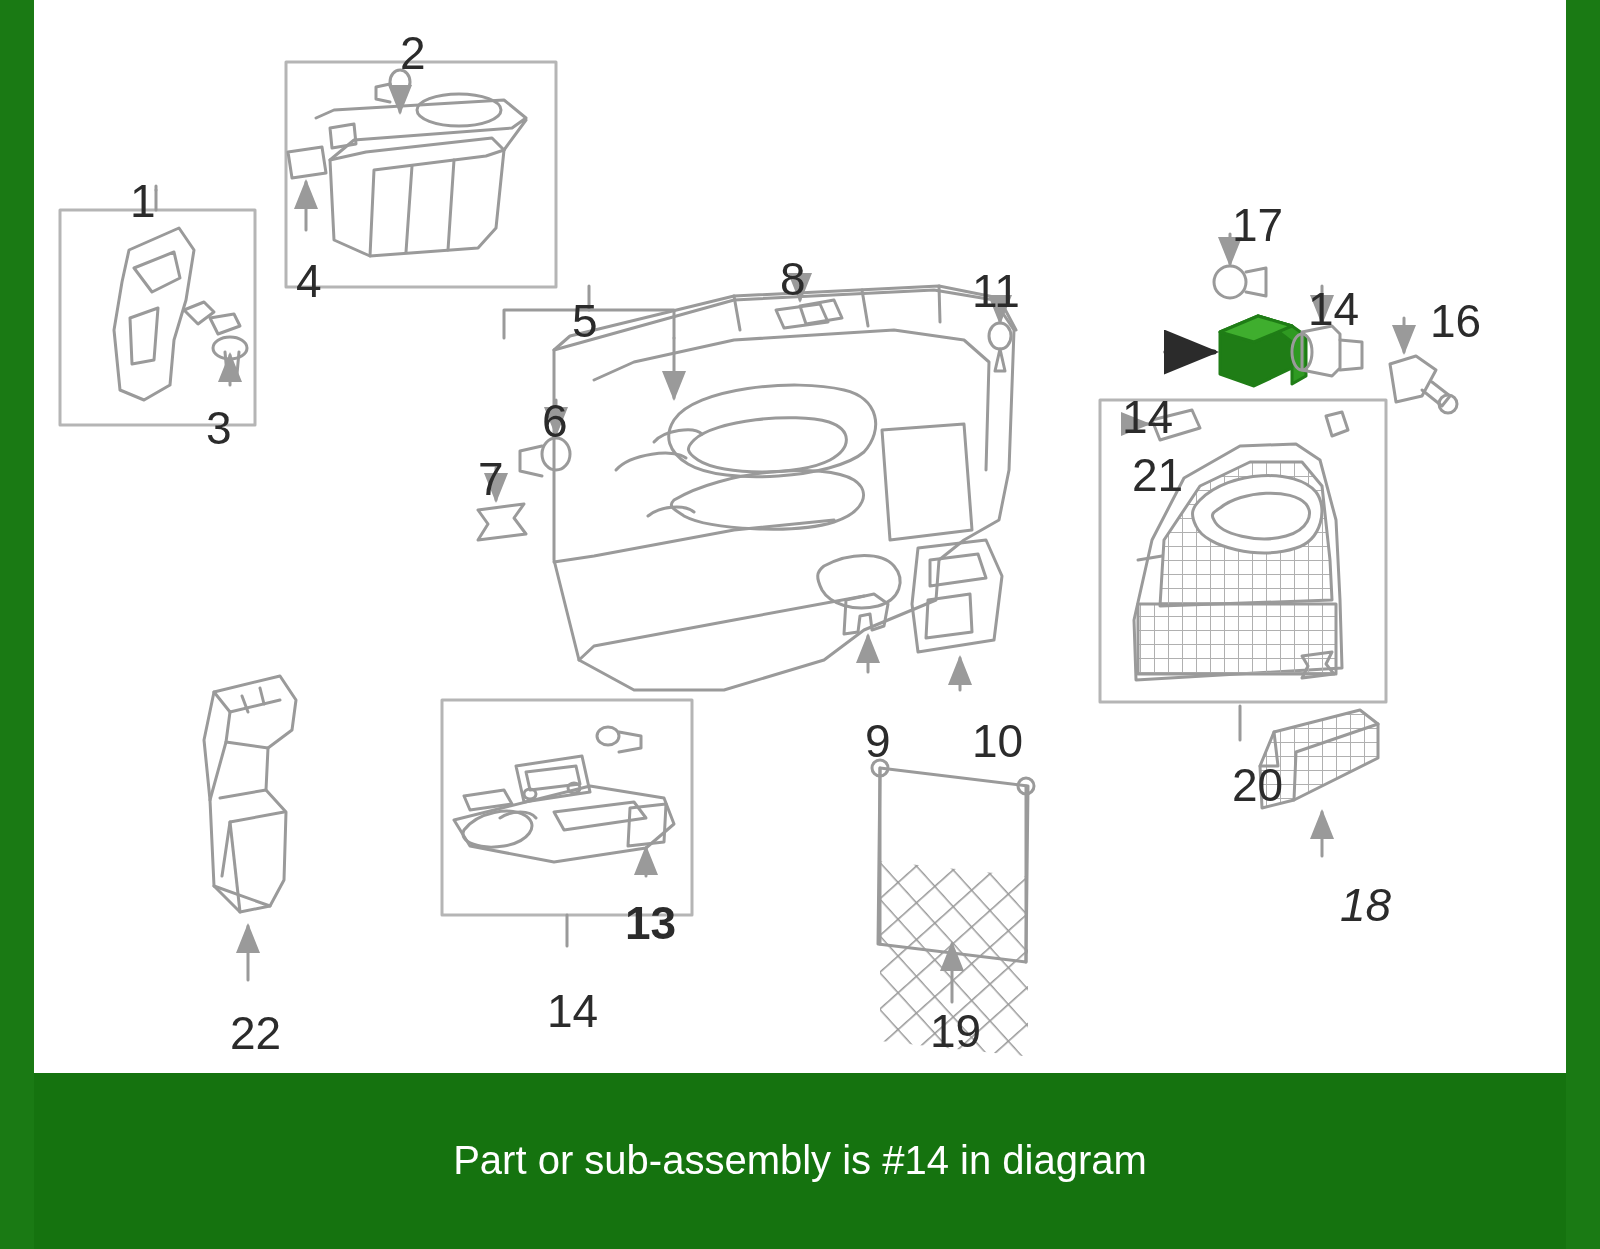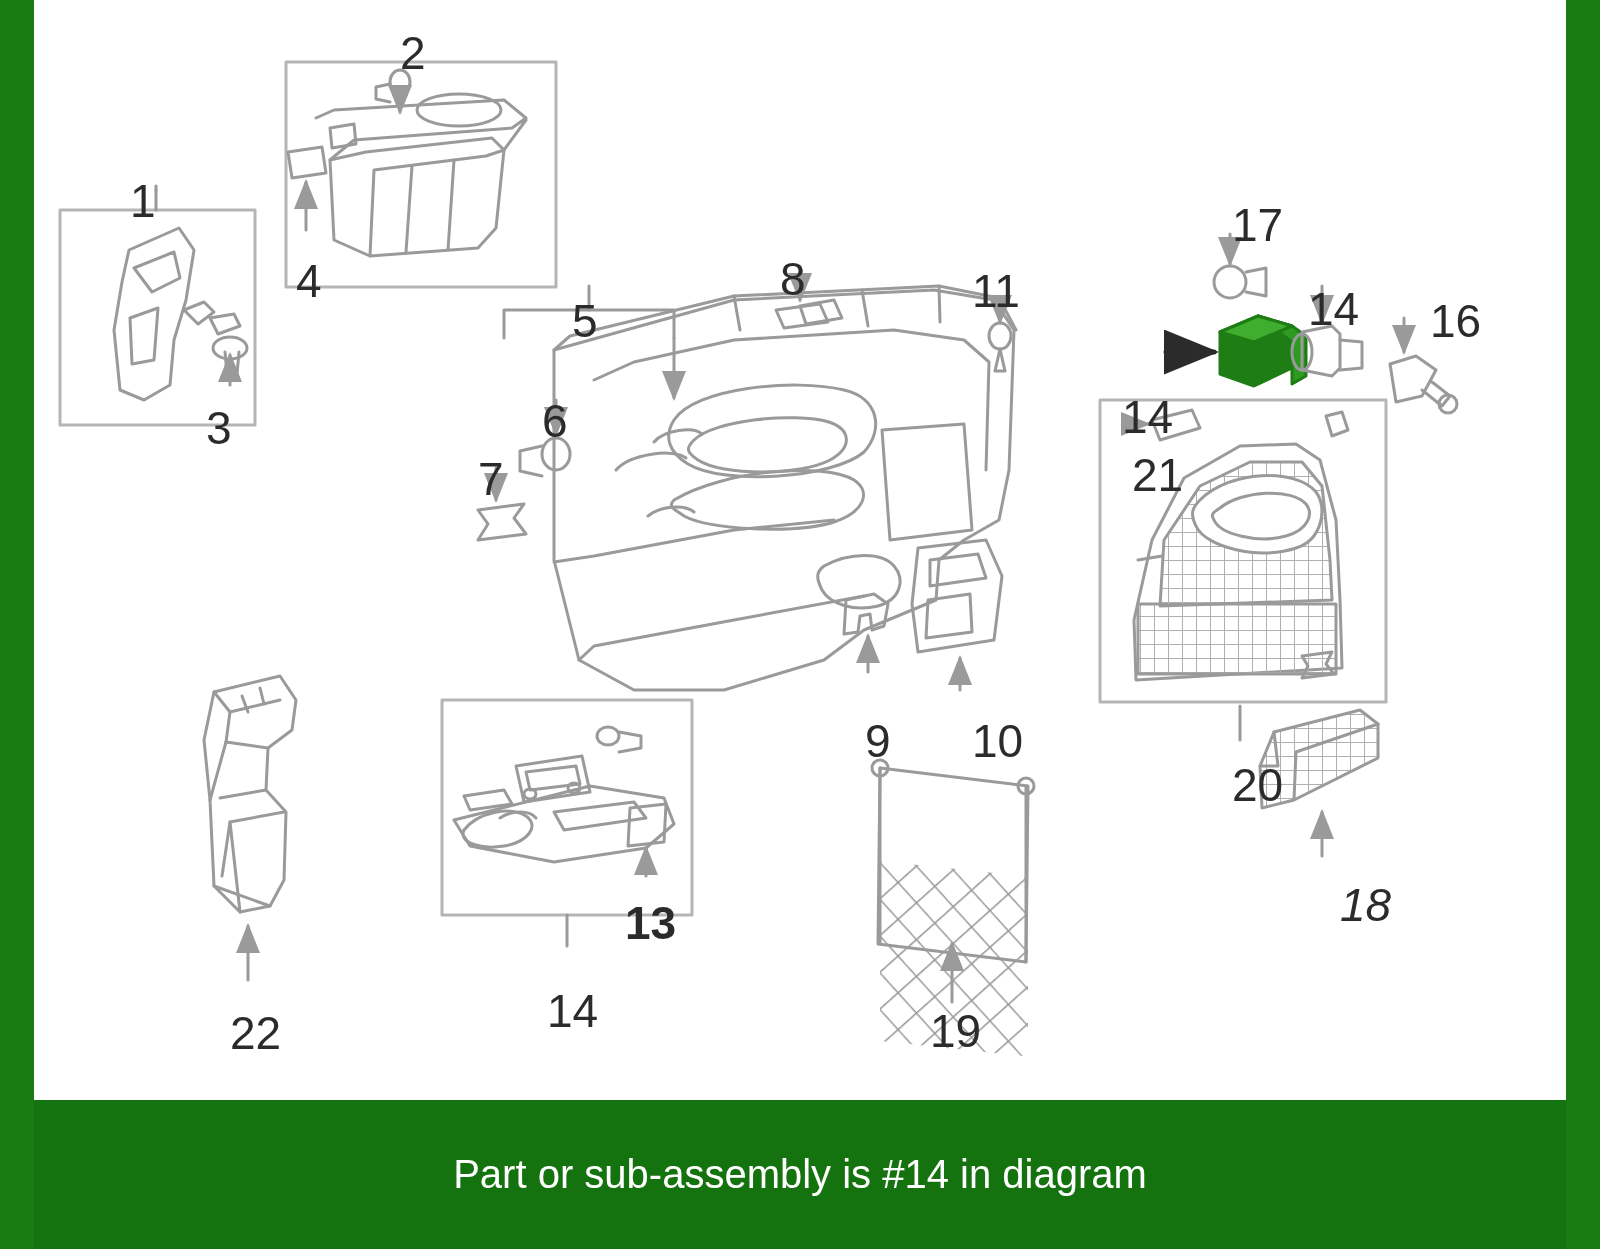--- a/index.html
+++ b/index.html
@@ -43,21 +43,21 @@
     font-size: 46px;
     color: #2b2b2b;
     line-height: 1;
     user-select: none;
   }
   .banner {
     position: absolute;
     left: 34px;
     right: 34px;
     bottom: 0;
-    height: 149px;
+    height: 176px;
     background: #15730f;
     color: #ffffff;
     display: flex;
     flex-direction: column;
     align-items: center;
     justify-content: center;
     font-size: 40px;
     line-height: 1.28;
     text-align: center;
   }

